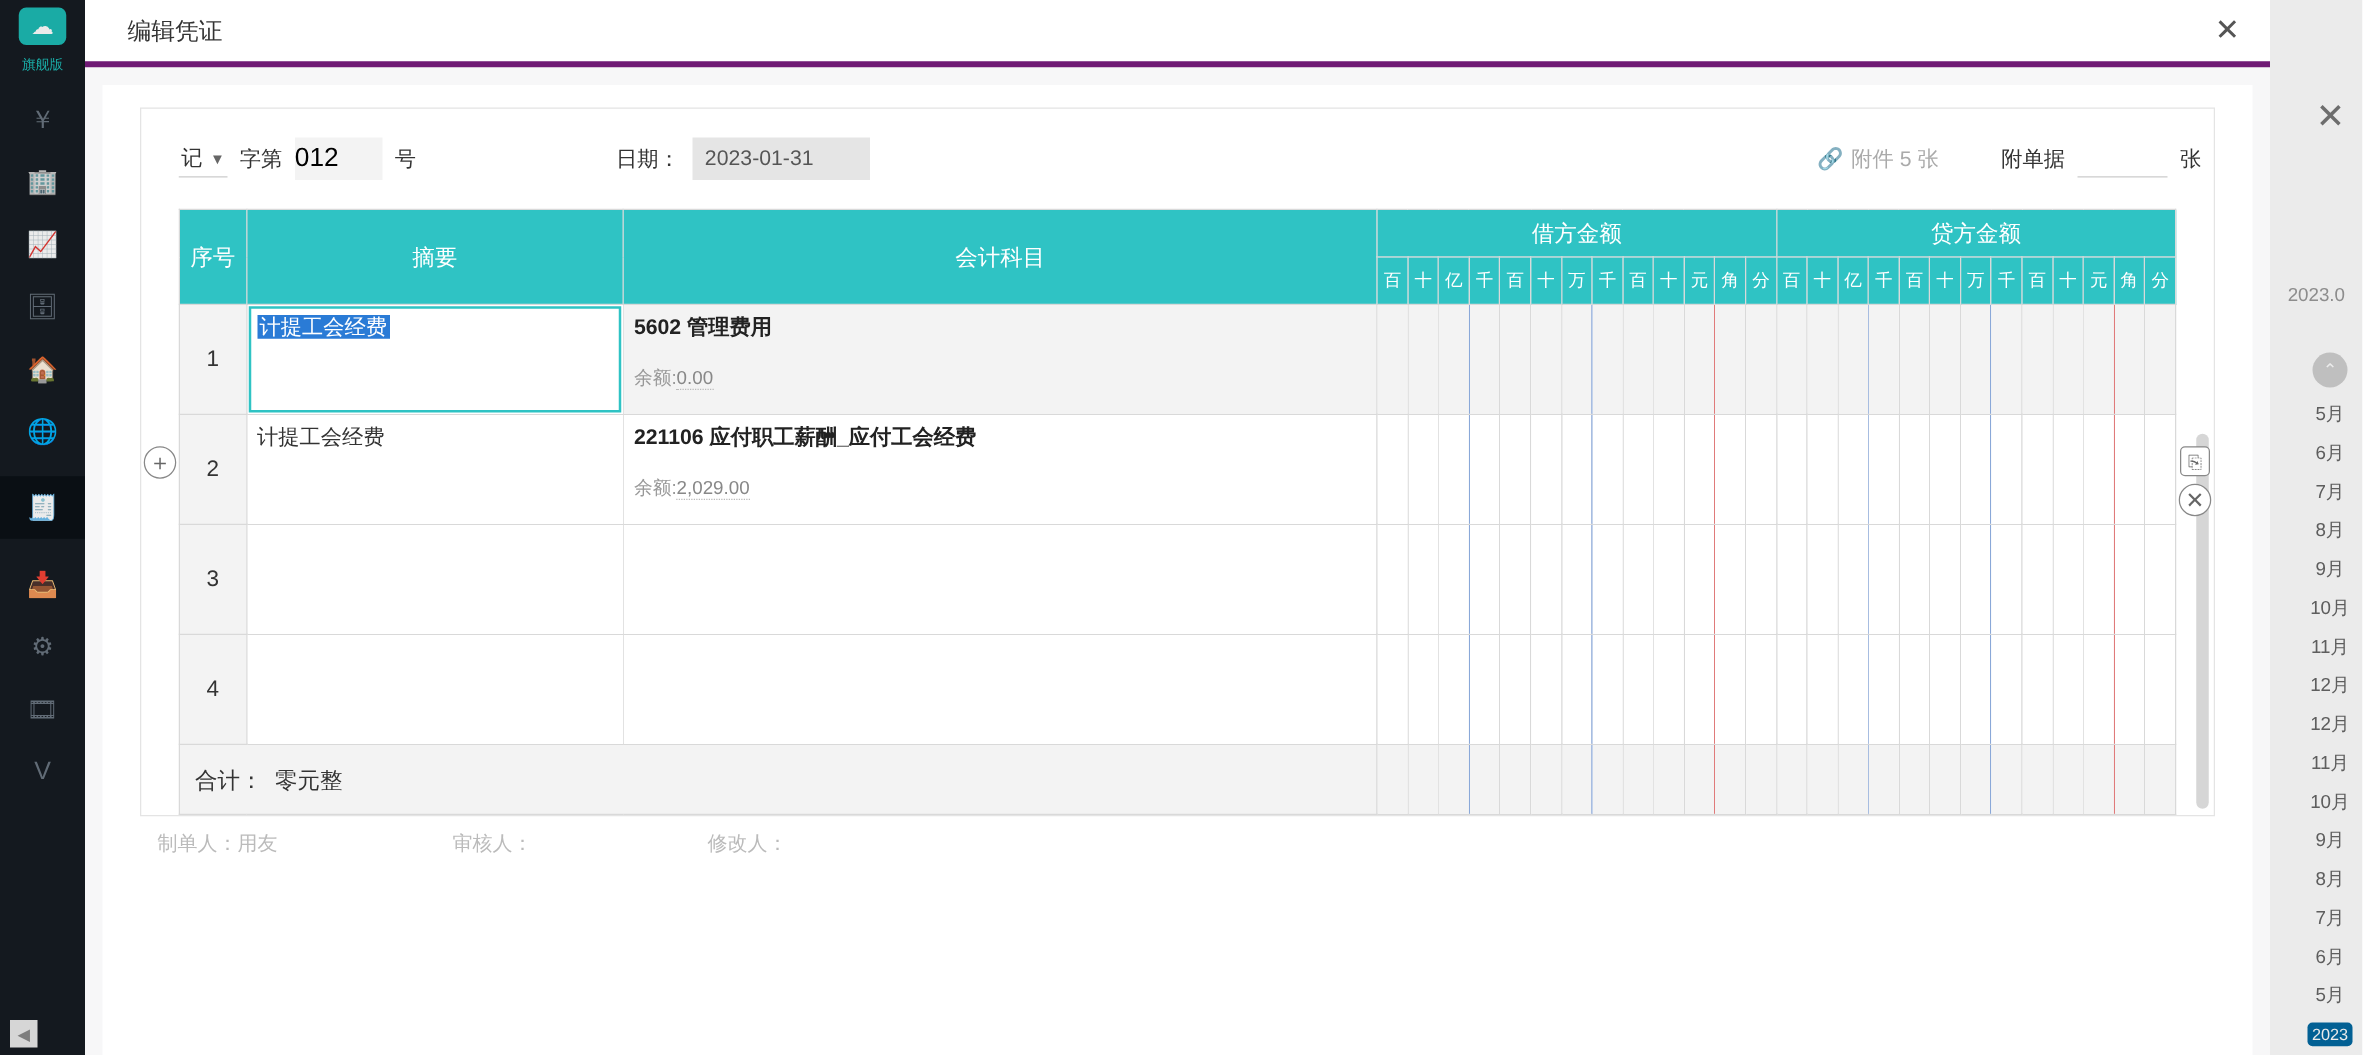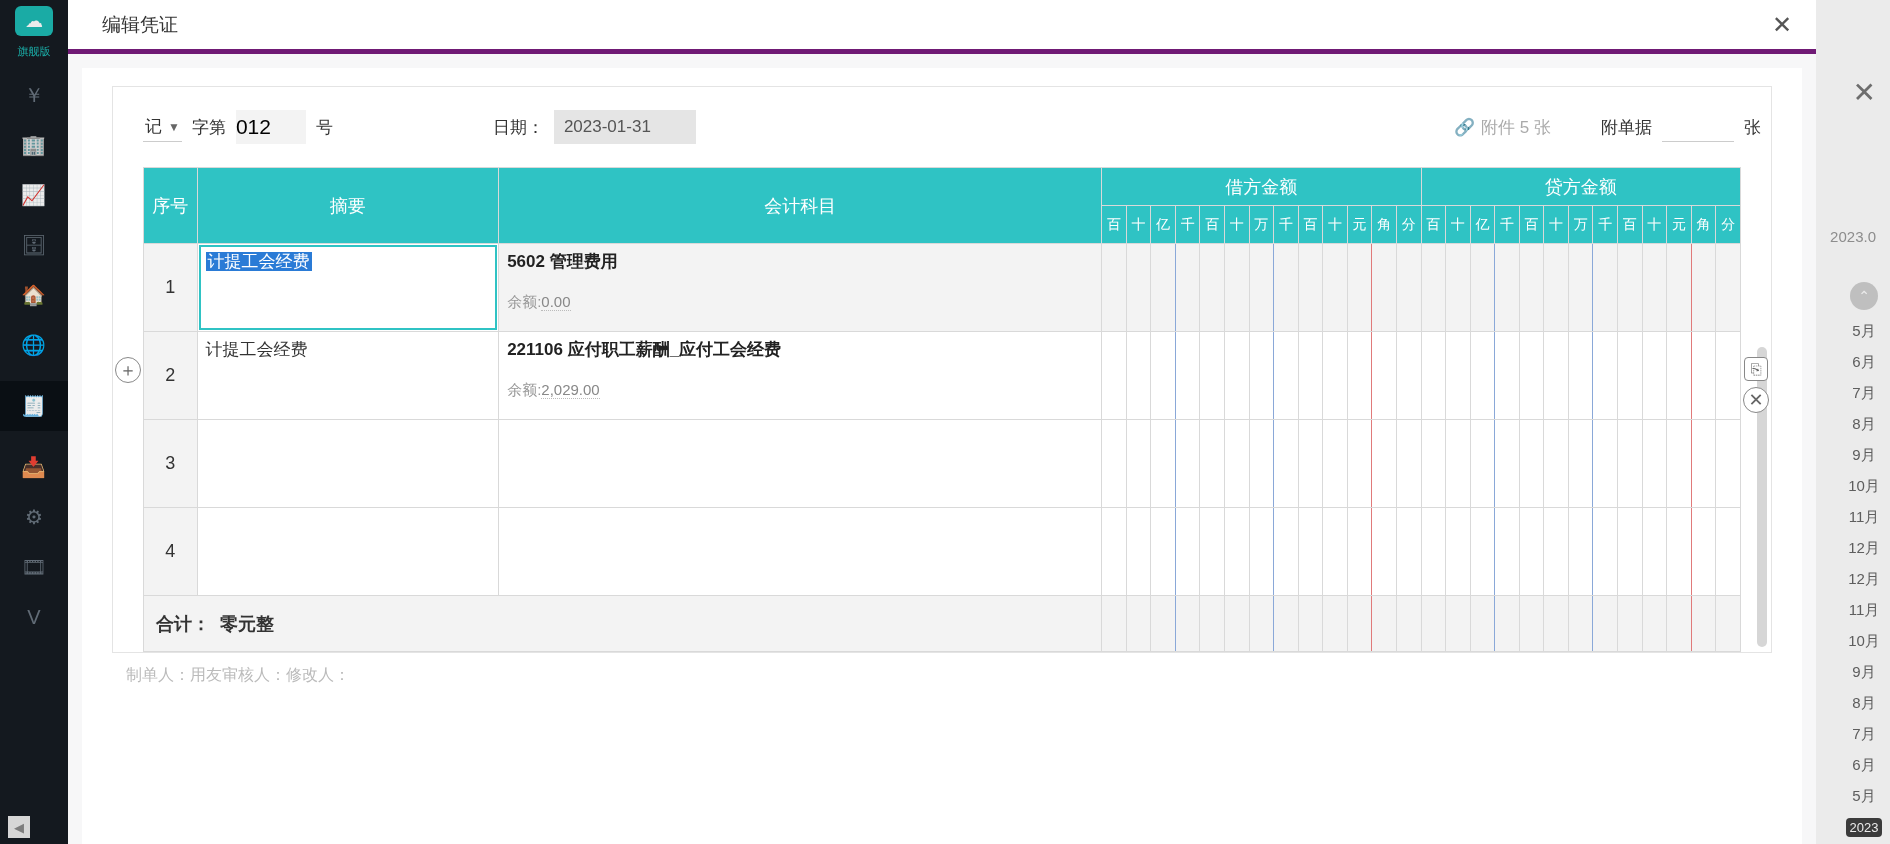--- a/index.html
+++ b/index.html
@@ -63,21 +63,21 @@
     color: #666; font-size: 15px; cursor: pointer;
   }
   .rightpanel .scrollup {
     width: 28px; height: 28px; border-radius: 14px;
     background: #d0d0d0; color: #fff;
     display:flex;align-items:center;justify-content:center;
     font-size:14px;
     cursor:pointer;
   }
   .rightpanel .yearbadge {
-    background:#404040;color:#fff;border-radius:4px;
+    background:#0369a1;color:#fff;border-radius:4px;
     font-size:13px;padding:2px 4px;
   }
 
   
   .overlay {
     position: absolute; inset: 0;
     background: rgba(0,0,0,0.08);
     z-index: 5;
   }
   
@@ -208,24 +208,24 @@
   .account-main { font-size:17px;font-weight:600;color:#222; }
   .balance { color:#999; font-size:15px; margin-top:20px; }
   .balance b { color:#888; border-bottom:1px dotted #bbb; font-weight:500; }
 
   td.amtcell { padding:0; position:relative; }
   td.amtcell.red-right { border-right-color:#e07a7a; }
   td.amtcell.blue-right { border-right-color:#8aa8d8; }
 
   
   tr.total td { height:56px; vertical-align:middle; }
-  tr.total .total-label { padding-left:12px; font-size:18px;font-weight:700; }
-
-  
-  .sig { display:flex; padding:12px 0 0 14px; color:#bbb; font-size:16px; }
+  tr.total .total-label { padding-left:12px; font-size:18px;font-weight:400; }
+
+  
+  .sig { display:flex; gap:140px; padding:12px 0 0 14px; color:#bbb; font-size:16px; }
 
   
   .collapsechev {
     position:absolute; left:8px; bottom:6px;
     width:22px;height:22px;background:#e9e9e9;
     display:flex;align-items:center;justify-content:center;
     color:#888;font-size:13px;cursor:pointer;
     z-index:2;
   }
   

